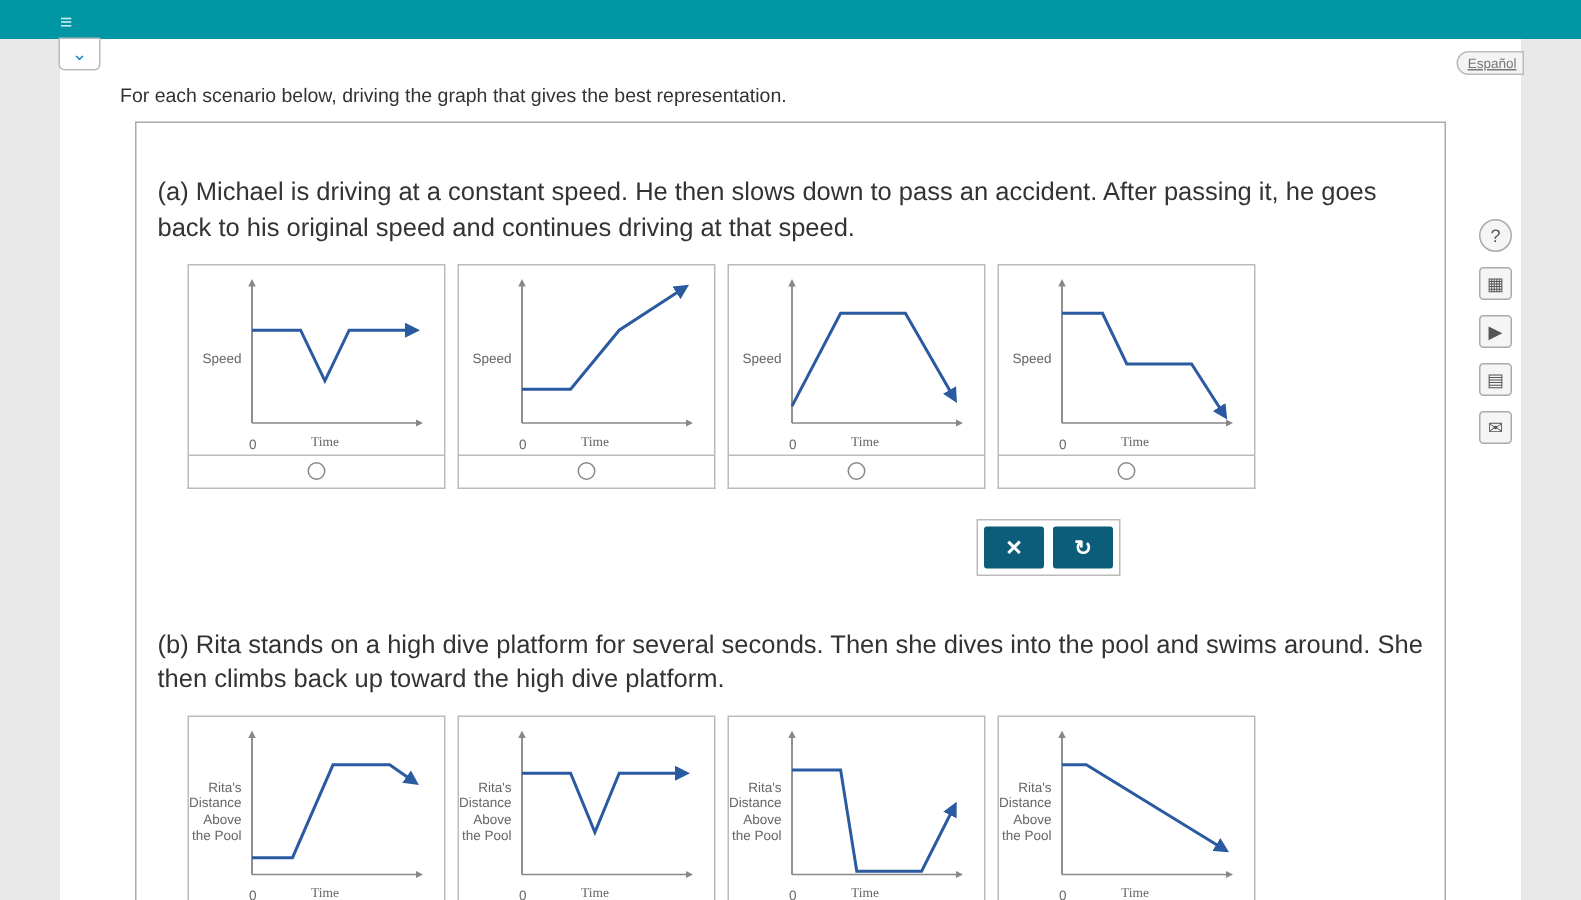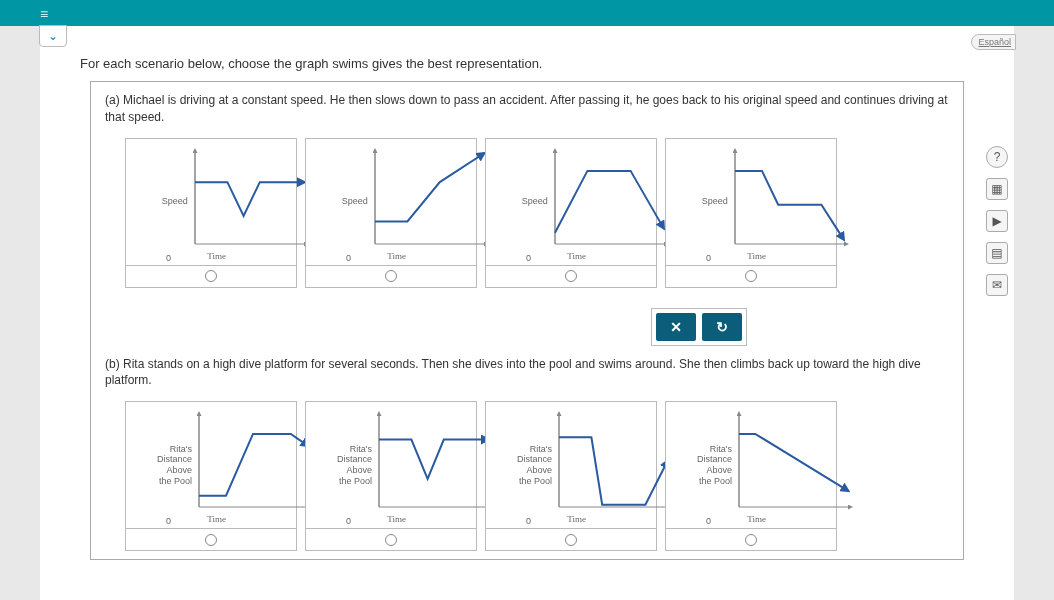--- a/index.html
+++ b/index.html
@@ -69,44 +69,44 @@
   }
   .qbox {
     border: 1px solid #aaa;
     margin: 0 38px 0 38px;
     background: #fff;
   }
   .part {
     padding: 10px 14px 8px 14px;
   }
   .part-label {
-    font-size: 12px;
+    font-size: 17px;
     color: #333;
     line-height: 1.4;
+    margin-top: 24px;
   }
   .part-label .pl {
     display: inline;
   }
   .graph-row {
     display: flex;
     gap: 8px;
     margin-top: 12px;
     margin-left: 20px;
   }
   .graph-cell {
     width: 172px;
   }
   .graph-box {
     border: 1px solid #bbb;
     height: 128px;
     position: relative;
     background: #fff;
     display: flex;
     align-items: center;
-    padding-left: 31px;
   }
   .ylabel {
     font-size: 9px;
     color: #666;
     width: 38px;
     text-align: right;
     padding-right: 3px;
     line-height: 1.2;
   }
   .plot {
@@ -213,21 +213,21 @@
 <div class="topbar">
   <span class="menu-btn">≡</span>
 </div>
 
 <div class="page">
   <div class="collapse-tab">
     <span>⌄</span>
   </div>
   <div class="espanol">Español</div>
 
-  <div class="instruction">For each scenario below, choose the graph swims gives the best representation.</div>
+  <div class="instruction">For each scenario below, driving the graph that gives the best representation.</div>
 
   <div class="qbox">
 
     <div class="part">
       <div class="part-label">
         <span class="pl">(a)</span>
         <span>Michael is driving at a constant speed. He then slows down to pass an accident. After passing it, he goes back to his original speed and continues driving at that speed.</span>
       </div>
       <div class="graph-row" id="rowA">
           <div class="graph-cell">

